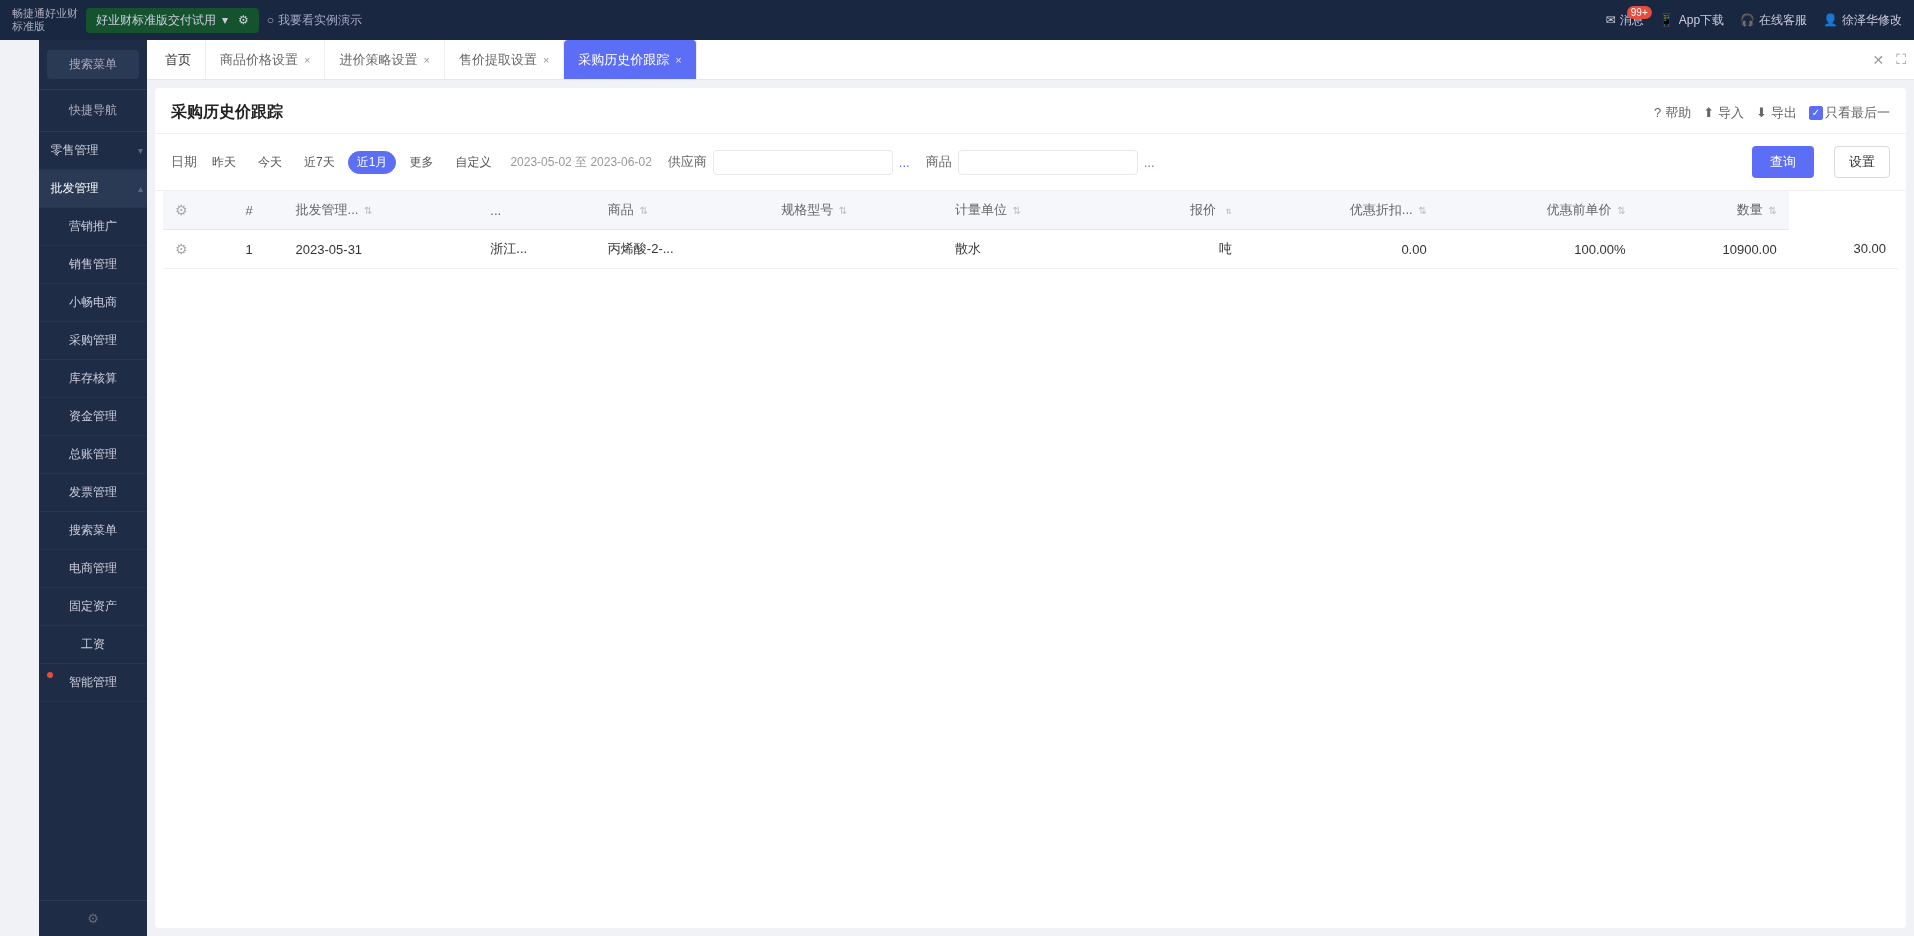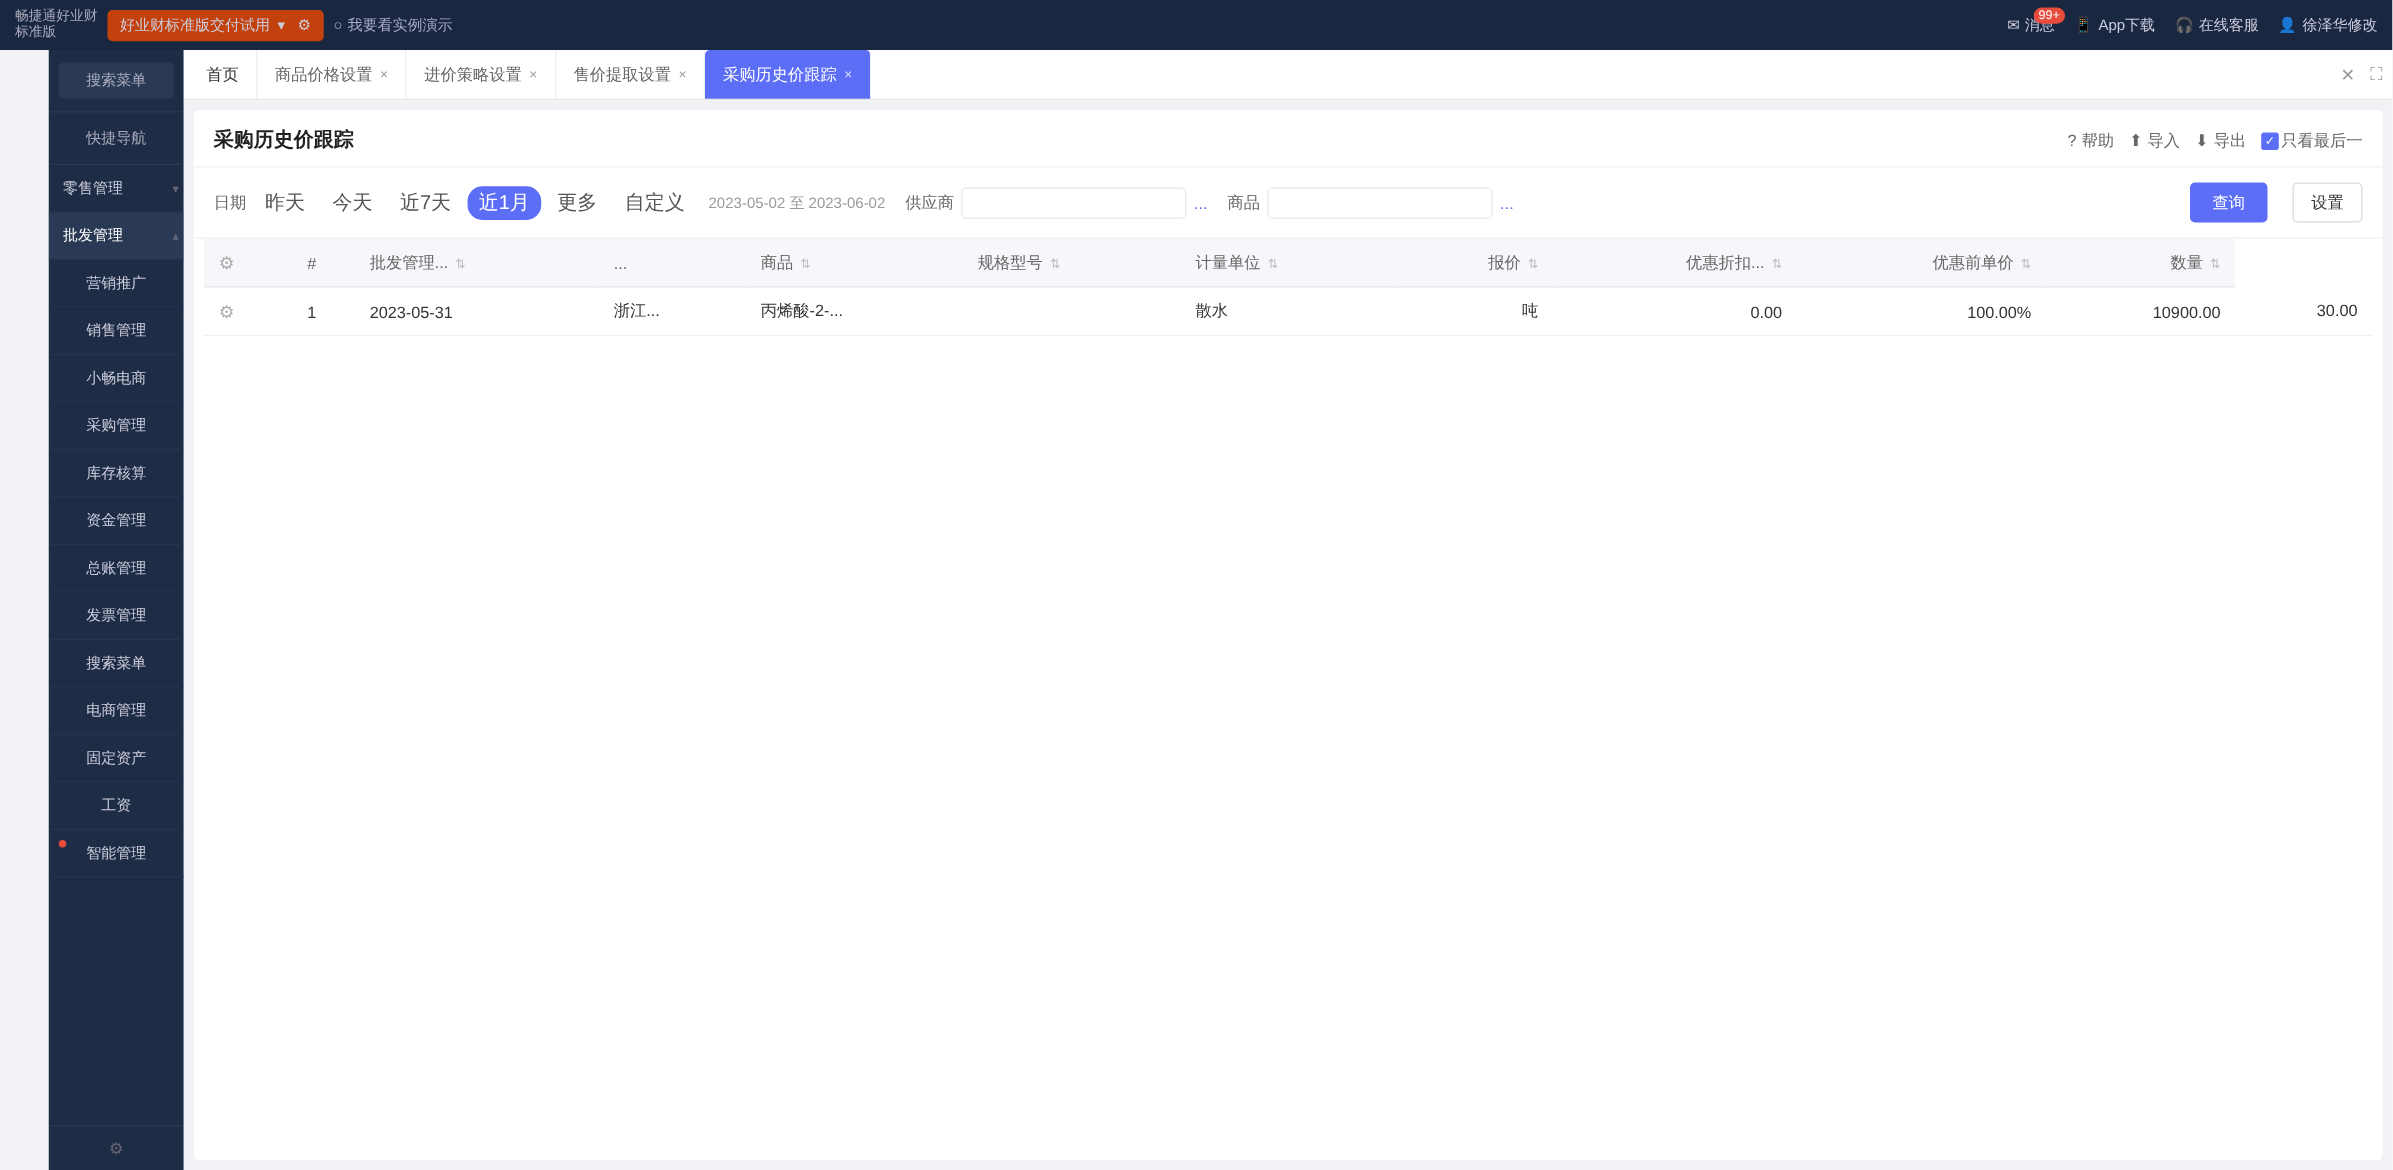--- a/index.html
+++ b/index.html
@@ -3,21 +3,21 @@
   <meta charset="utf-8">
   <style>
     * { box-sizing: border-box; margin: 0; padding: 0; }
     body { font-family: "Microsoft YaHei", "PingFang SC", sans-serif; font-size: 13px; color: #333; background: #f0f2f5; display: flex; flex-direction: column; height: 100vh; overflow: hidden; }
 
     
     .top-bar { background: #1a2740; height: 40px; display: flex; align-items: center; padding: 0 12px; justify-content: space-between; flex-shrink: 0; }
     .top-bar-left { display: flex; align-items: center; gap: 8px; }
     .app-logo { color: #fff; font-size: 13px; font-weight: bold; line-height: 1.2; }
     .app-logo span { display: block; font-size: 11px; color: #aab; font-weight: normal; }
-    .version-selector { background: #c2410c; color: #ccd; border: none; border-radius: 4px; padding: 4px 10px; font-size: 12px; display: flex; align-items: center; gap: 6px; cursor: pointer; }
+    .version-selector { background: #14532d; color: #ccd; border: none; border-radius: 4px; padding: 4px 10px; font-size: 12px; display: flex; align-items: center; gap: 6px; cursor: pointer; }
     .demo-link { color: #aac; font-size: 12px; display: flex; align-items: center; gap: 4px; cursor: pointer; }
     .top-bar-right { display: flex; align-items: center; gap: 16px; color: #ccd; font-size: 12px; }
     .top-bar-right .item { display: flex; align-items: center; gap: 4px; cursor: pointer; position: relative; }
     .badge { background: #e74c3c; color: #fff; font-size: 10px; border-radius: 8px; padding: 1px 4px; position: absolute; top: -6px; right: -8px; }
 
     
     .main-layout { display: flex; flex: 1; overflow: hidden; }
 
     
     .sidebar { width: 108px; background: #1e2d45; display: flex; flex-direction: column; flex-shrink: 0; overflow-y: auto; margin-left: 39px; }
@@ -52,21 +52,21 @@
     .page-header-actions .action-item { display: flex; align-items: center; gap: 4px; cursor: pointer; }
     .only-last-checkbox { display: flex; align-items: center; gap: 2px; cursor: pointer; }
     .checkbox-box { width: 14px; height: 14px; border: 1px solid #5b6ef5; background: #5b6ef5; border-radius: 2px; display: flex; align-items: center; justify-content: center; }
     .checkbox-box::after { content: '✓'; color: #fff; font-size: 10px; }
 
     
     .filter-bar { padding: 12px 16px; display: flex; align-items: center; gap: 16px; flex-wrap: wrap; border-bottom: 1px solid #f0f0f0; }
     .filter-group { display: flex; align-items: center; gap: 6px; }
     .filter-label { color: #666; font-size: 13px; white-space: nowrap; }
     .filter-date-options { display: flex; gap: 4px; align-items: center; }
-    .date-btn { padding: 2px 8px; border-radius: 3px; font-size: 16px; cursor: pointer; background: none; border: 1px solid transparent; color: #555; }
+    .date-btn { padding: 2px 8px; border-radius: 3px; font-size: 12px; cursor: pointer; background: none; border: 1px solid transparent; color: #555; }
     .date-btn.active { background: #5b6ef5; color: #fff; border-color: #5b6ef5; border-radius: 12px; }
     .date-range { font-size: 12px; color: #999; margin-left: 4px; }
     .filter-input { border: 1px solid #e8e8e8; border-radius: 4px; padding: 4px 8px; font-size: 13px; width: 180px; outline: none; color: #333; }
     .filter-more { color: #5b6ef5; font-size: 13px; cursor: pointer; }
     .filter-actions { margin-left: auto; display: flex; gap: 20px; }
     .btn-primary { background: #5b6ef5; color: #fff; border: none; border-radius: 4px; padding: 6px 18px; font-size: 13px; cursor: pointer; }
     .btn-default { background: #fff; color: #333; border: 1px solid #d9d9d9; border-radius: 4px; padding: 6px 14px; font-size: 13px; cursor: pointer; }
 
     
     .table-container { flex: 1; overflow: auto; padding: 0 8px; }
@@ -292,21 +292,21 @@
                 <span class="sort-icon">⇅</span>
               </th>
               <th>
                 <span>规格型号</span>
                 <span class="sort-icon">⇅</span>
               </th>
               <th>
                 <span>计量单位</span>
                 <span class="sort-icon">⇅</span>
               </th>
-              <th style="text-align:right;">
+              <th style="text-align:right;font-family:Liberation Mono, monospace;">
                 <span>报价</span>
                 <span class="sort-icon">⇅</span>
               </th>
               <th style="text-align:right;">
                 <span>优惠折扣...</span>
                 <span class="sort-icon">⇅</span>
               </th>
               <th style="text-align:right;">
                 <span>优惠前单价</span>
                 <span class="sort-icon">⇅</span>

